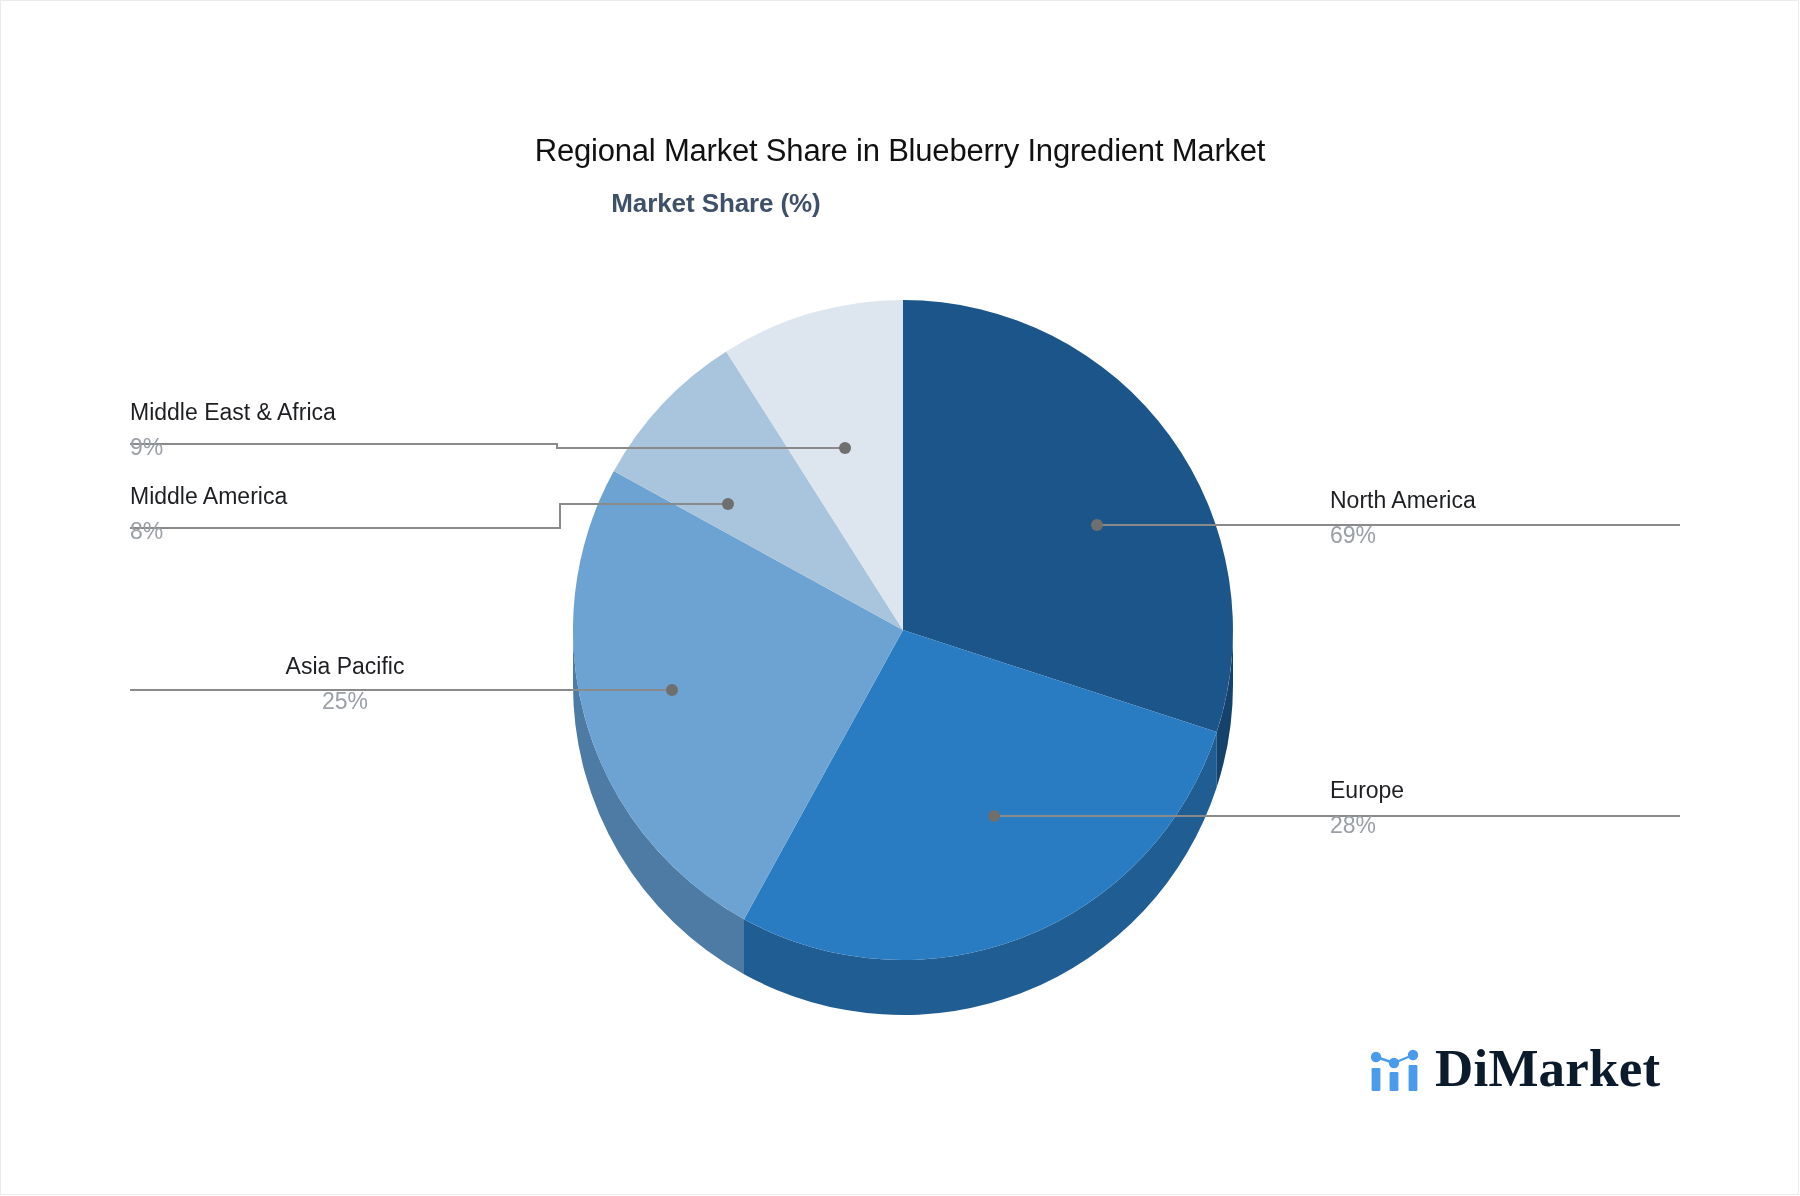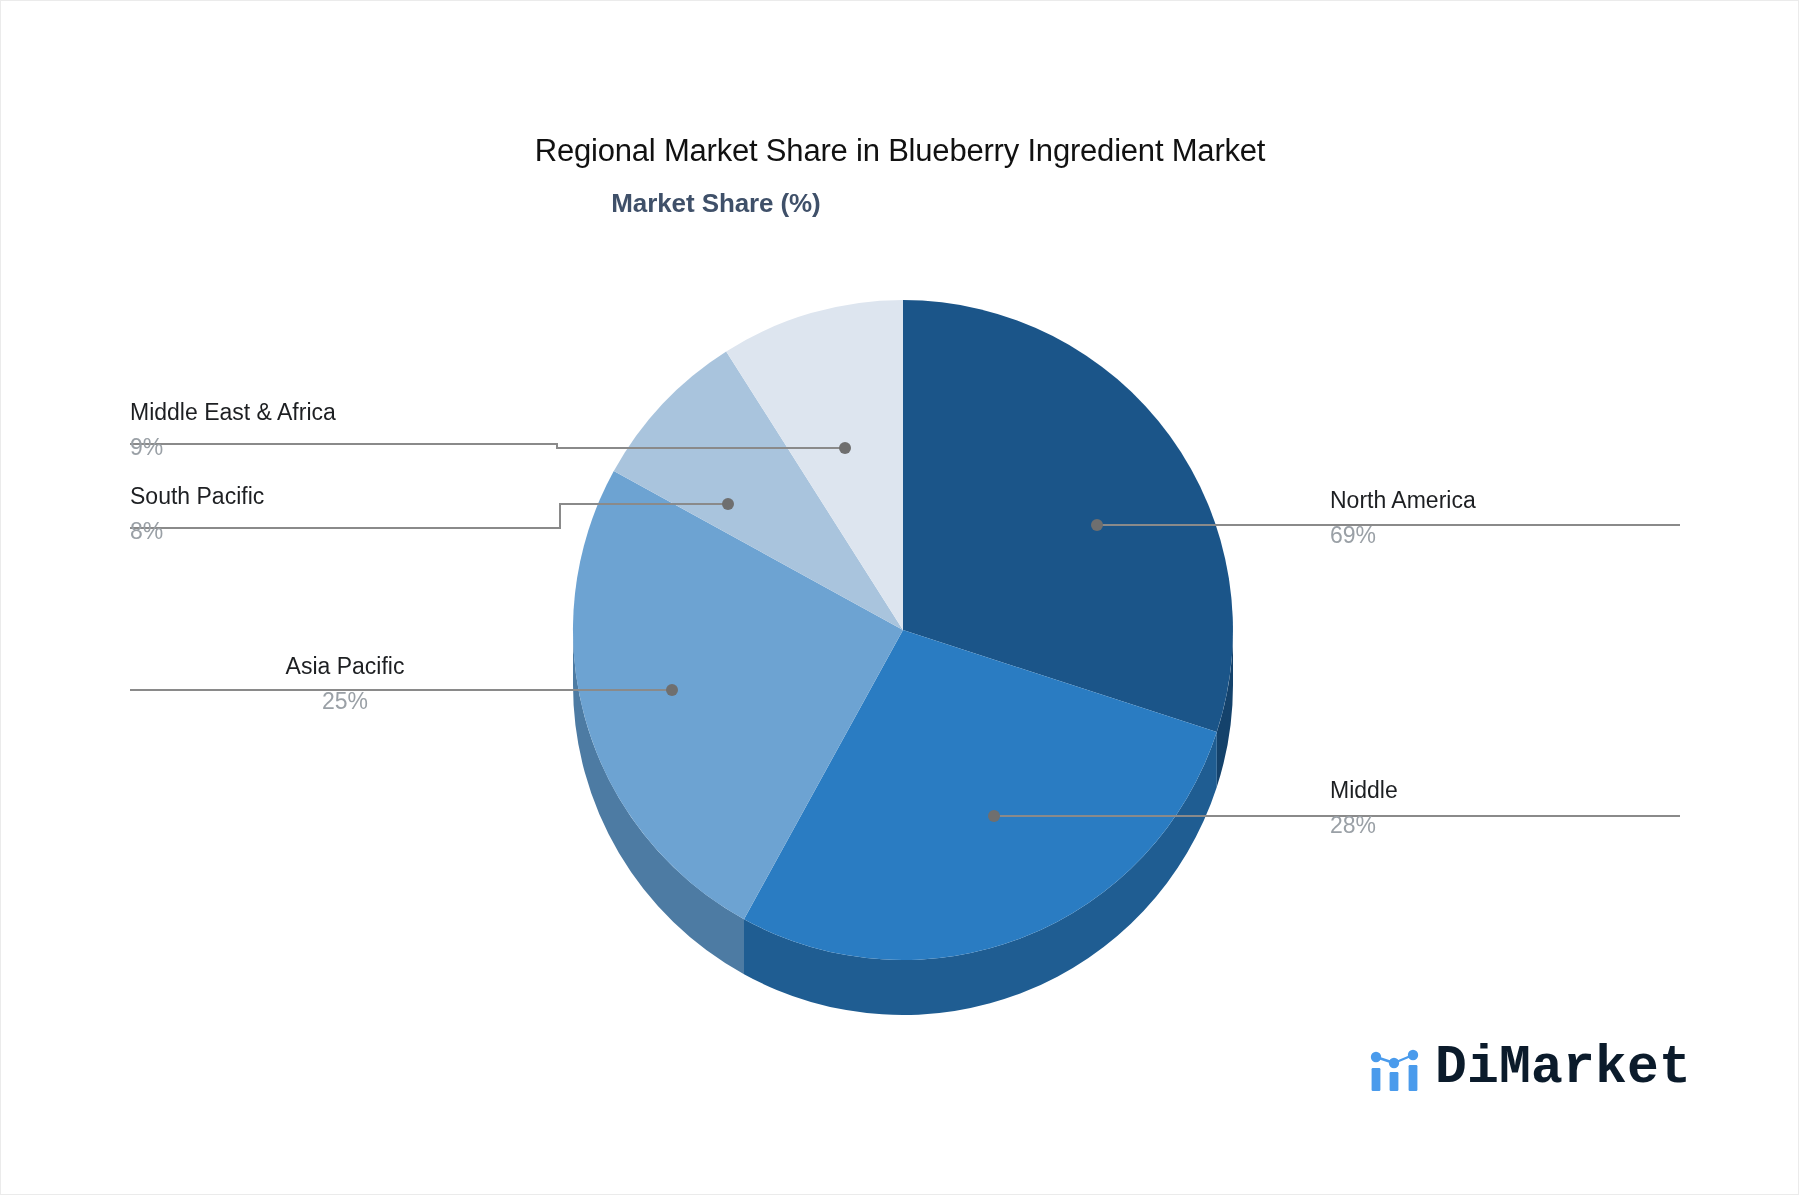--- a/index.html
+++ b/index.html
@@ -93,21 +93,21 @@
   #logo {
     position: absolute;
     left: 1368px;
     top: 1042px;
     display: flex;
     align-items: center;
     gap: 13px;
   }
   #logo-mark { display: block; }
   #logo-text {
-    font-family: Liberation Mono, monospace;
+    font-family: Liberation Serif, serif;
     font-size: 53px;
     font-weight: bold;
     color: #0b1b2b;
     line-height: 1;
     letter-spacing: 0.2px;
   }
 </style>
 </head>
 <body>
 
@@ -158,31 +158,31 @@
       <circle cx="845" cy="448" r="6" fill="#6f6f6f" stroke="none"></circle>
     </g>
   </svg>
 
   <div class="callout right" id="callout-na">
     <div class="cl-name">North America</div>
     <div class="cl-value">69%</div>
   </div>
 
   <div class="callout right" id="callout-eu">
-    <div class="cl-name">Middle</div>
+    <div class="cl-name">Europe</div>
     <div class="cl-value">28%</div>
   </div>
 
   <div class="callout left" id="callout-mea">
     <div class="cl-name">Middle East &amp; Africa</div>
     <div class="cl-value">9%</div>
   </div>
 
   <div class="callout left" id="callout-sa">
-    <div class="cl-name">South Pacific</div>
+    <div class="cl-name">Middle America</div>
     <div class="cl-value">8%</div>
   </div>
 
   <div class="callout left" id="callout-ap">
     <div class="cl-name">Asia Pacific</div>
     <div class="cl-value">25%</div>
   </div>
 
   <div id="logo">
     <svg id="logo-mark" width="54" height="50" viewBox="0 0 54 50">

